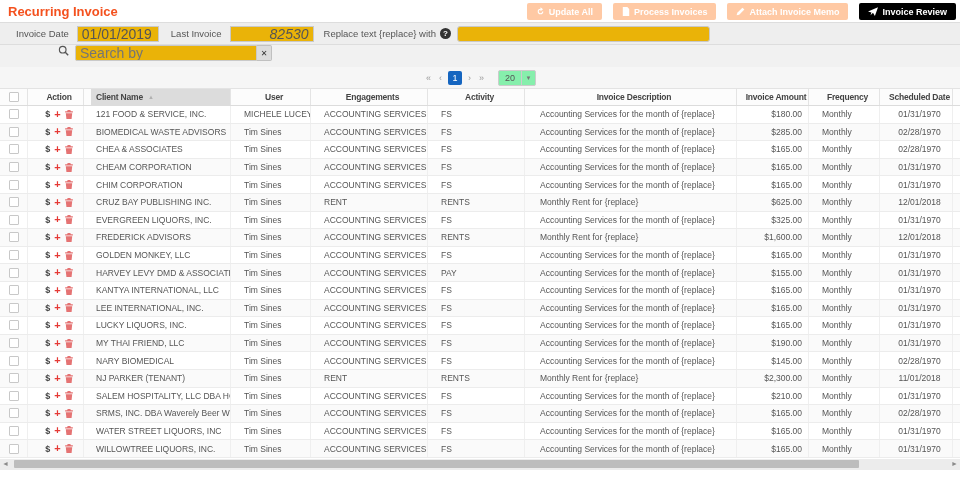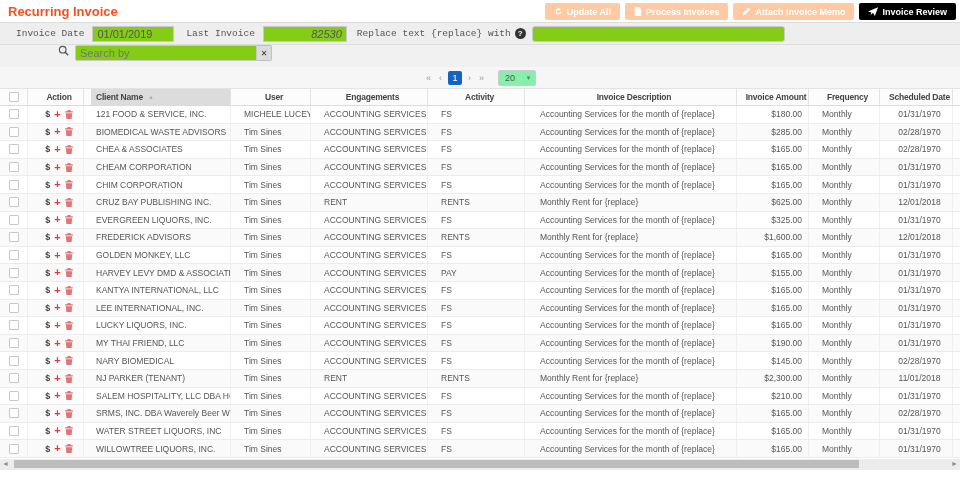--- a/index.html
+++ b/index.html
@@ -2,32 +2,32 @@
 <html><head>
 <meta charset="utf-8">
 <style>
   *{box-sizing:border-box;margin:0;padding:0;font-family:"Liberation Sans",sans-serif;}
   html,body{width:960px;height:477px;overflow:hidden;background:#fff;}
   .app{position:relative;width:960px;height:477px;overflow:hidden;color:#555;}
 
   
   .titlebar{position:absolute;top:0;left:0;width:100%;height:22px;background:#fff;}
   .page-title{position:absolute;left:8px;top:4px;font-size:13px;font-weight:bold;color:#f4511e;}
-  .topbtns{position:absolute;right:4px;top:3px;display:flex;gap:5px;justify-content:space-between;}
+  .topbtns{position:absolute;right:4px;top:3px;display:flex;gap:11px;justify-content:space-between;}
   .btn{height:17px;display:flex;align-items:center;gap:4px;padding:0 9px;border:none;border-radius:2px;
        color:#fff;font-size:9px;font-weight:bold;background:#000000;cursor:pointer;white-space:nowrap;}
   .btn.disabled{background:#ffc9a4;}
   .btn svg{display:block;}
 
   
   .filterbar{position:absolute;top:22px;left:0;width:100%;height:23px;background:#eeeeee;
              border-top:1px solid #ddd;border-bottom:1px solid #ddd;display:flex;align-items:center;
              font-size:9.5px;color:#555;}
-  input{font-size:11px;color:#555;border:1px solid #c9c9c9;background:#84cc16;height:16px;padding:0 4px;outline:none;}
-  .flabel{margin-left:16px;white-space:nowrap;font-family:Liberation Mono, monospace;}
+  input{font-size:14px;color:#555;border:1px solid #c9c9c9;background:#eab308;height:16px;padding:0 4px;outline:none;}
+  .flabel{margin-left:16px;white-space:nowrap;}
   .inp-date{width:82px;margin-left:8px;}
   .flabel2{margin-left:12px;}
   .inp-last{width:84px;margin-left:8px;text-align:right;font-style:italic;}
   .flabel3{margin-left:10px;}
   .help{width:11px;height:11px;border-radius:50%;background:#333;color:#fff;font-size:8px;font-weight:bold;
         display:flex;align-items:center;justify-content:center;margin-left:4px;flex:none;}
   .inp-replace{width:253px;margin-left:6px;border-radius:3px;}
 
   
   .searchrow{position:absolute;top:45px;left:0;width:100%;height:22px;background:#f1f1f1;display:flex;align-items:flex-start;padding-left:48px;}

